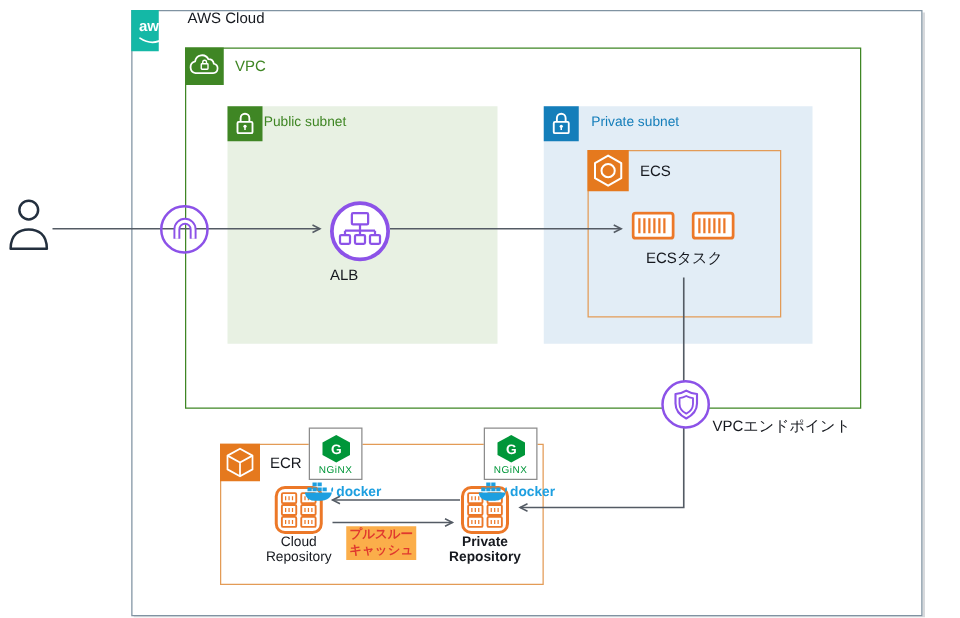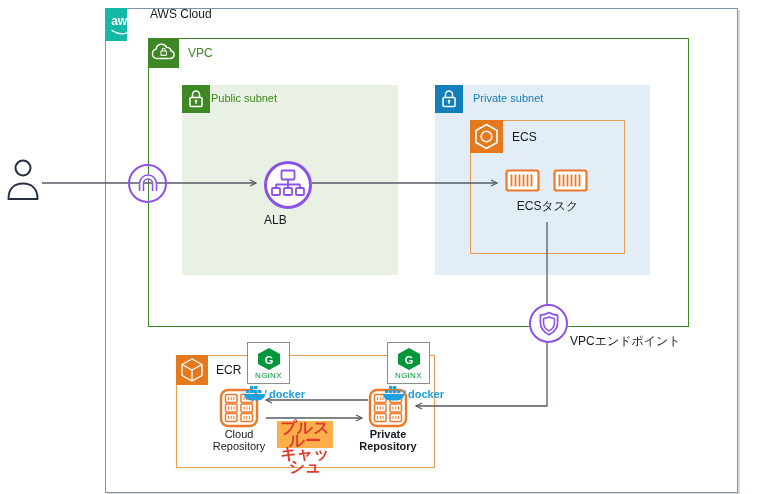--- a/index.html
+++ b/index.html
@@ -46,21 +46,21 @@
   .nginx-word{font-size:8px;font-weight:normal;color:#009639;letter-spacing:.4px;line-height:9px;}
   .repo1{left:219px;top:388px;}
   .repo2{left:368px;top:388px;}
   .docker-badge{display:flex;align-items:center;gap:2px;}
   .docker1{left:243px;top:385px;}
   .docker2{left:382px;top:385px;}
   .docker-word{font-size:11px;font-weight:bold;color:#1D9FE0;line-height:14px;}
   .repo1-label{left:199px;top:428px;width:80px;text-align:center;line-height:12px;}
   .repo2-label{left:348px;top:428px;width:80px;text-align:center;line-height:12px;font-weight:bold;}
   .cache-box{left:277px;top:421px;width:56px;height:27px;background:#FBAE4A;color:#E0392E;
-             font-size:16px;font-weight:bold;line-height:13px;text-align:center;}
+             font-size:10px;font-weight:bold;line-height:13px;text-align:center;}
   .arrows{left:0;top:0;width:768px;height:494px;pointer-events:none;}
 </style>
 </head>
 <body>
 
 <div id="canvas">
 
   <div class="abs aws-cloud"></div>
   <div class="abs aws-logo">
     <svg width="35" height="33" viewBox="0 0 35 33">

